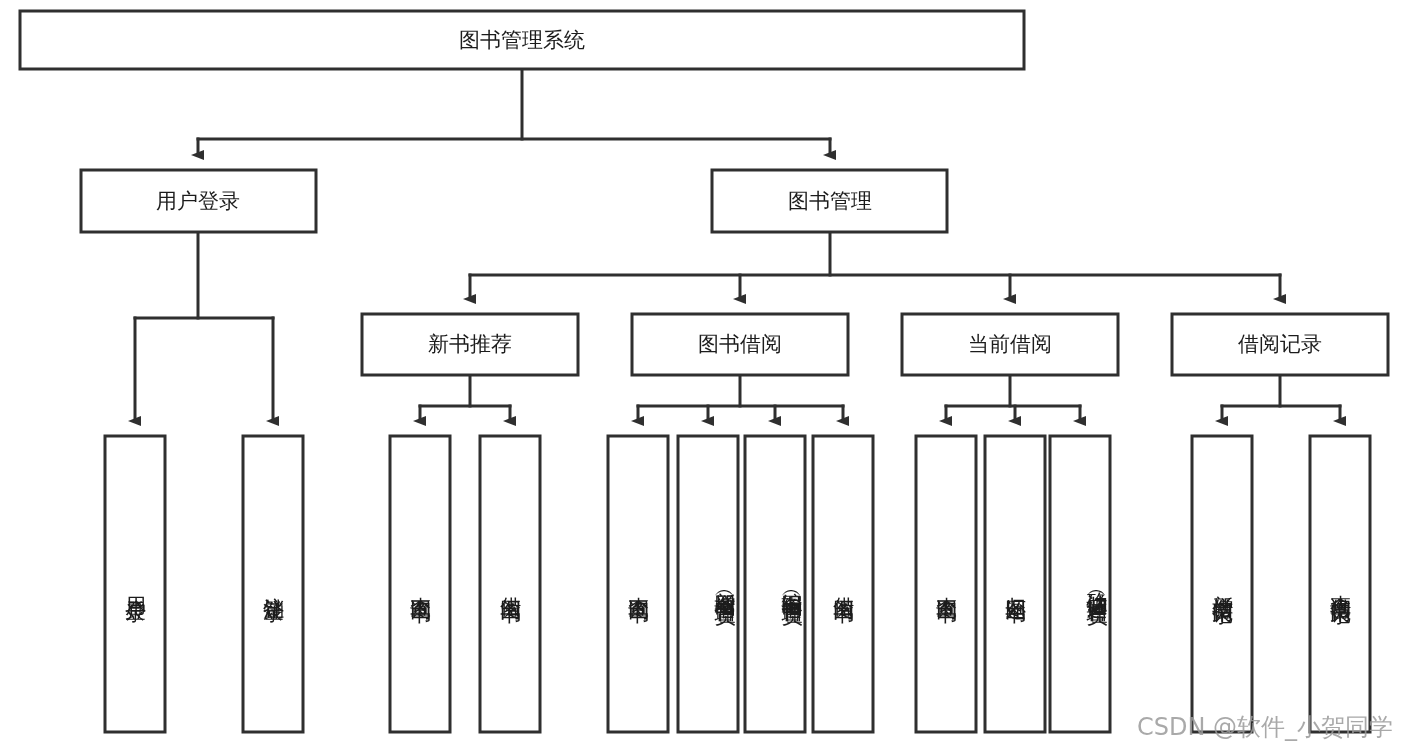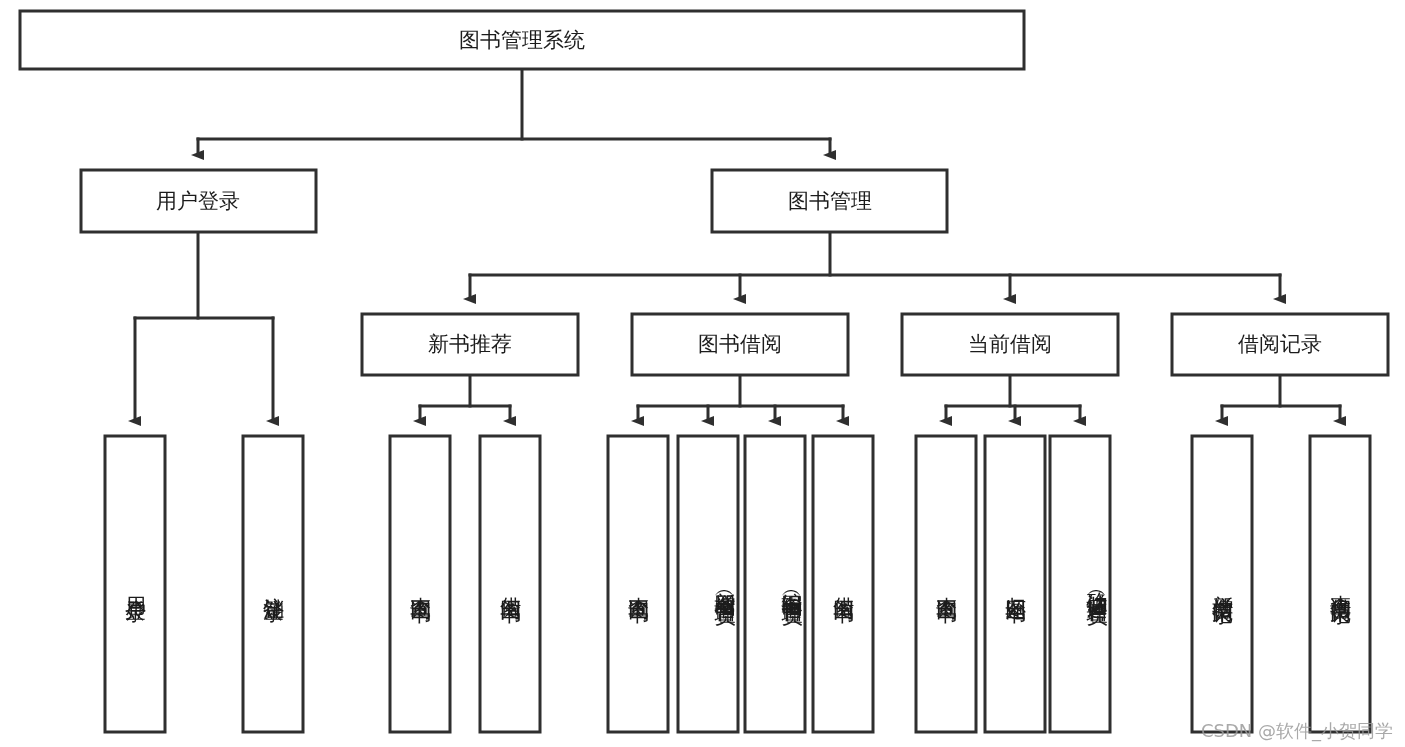--- a/index.html
+++ b/index.html
@@ -58,21 +58,21 @@
     line-height: 1.32;
     letter-spacing: 2px;
     white-space: nowrap;
     pointer-events: none;
   }
   .watermark {
     position: absolute;
     right: 12px;
     bottom: 4px;
     font-family: "DejaVu Sans", "Liberation Sans", sans-serif;
-    font-size: 18px;
+    font-size: 24px;
     color: #9b9b9b;
     opacity: 0.85;
     white-space: nowrap;
   }
 </style>
 </head>
 <body>
 
 <div id="diagram-root">
 

